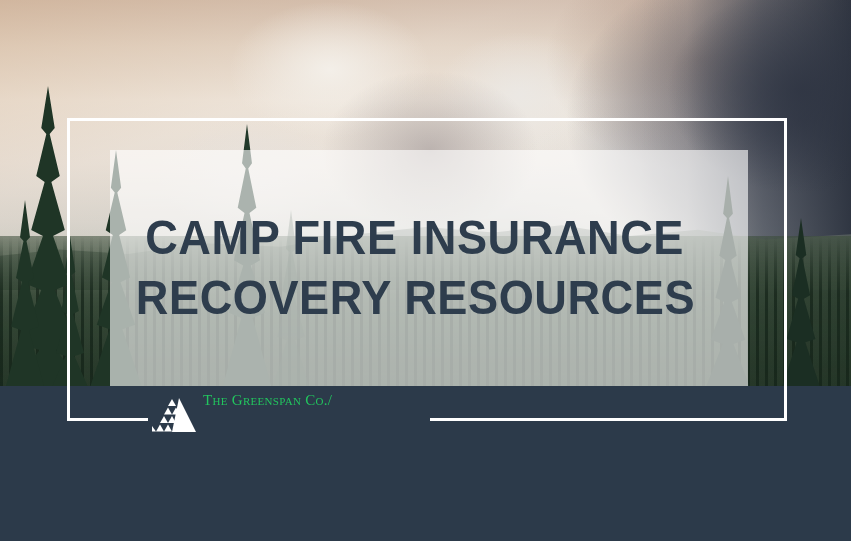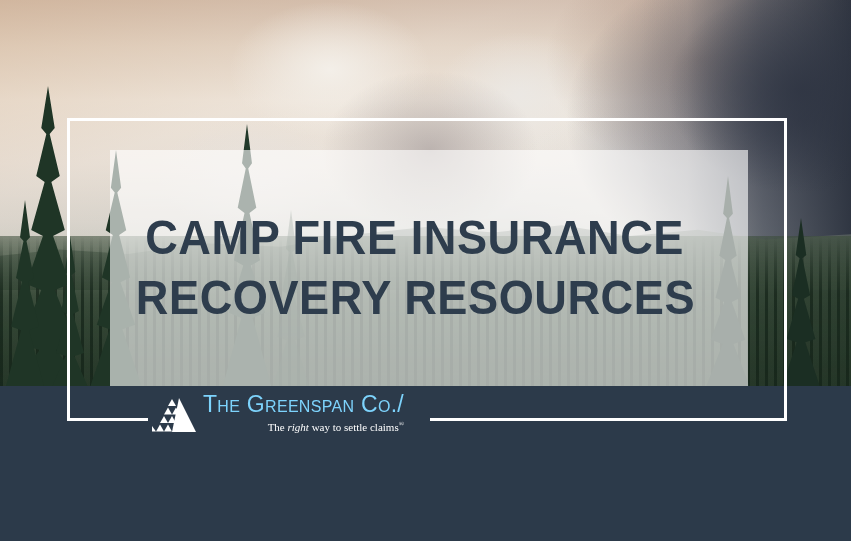--- a/index.html
+++ b/index.html
@@ -130,23 +130,23 @@
   .logo{
     position:absolute;left:152px;top:392px;
     display:flex;align-items:flex-start;gap:7px;
   }
   .logo-mark{
     position:relative;width:44px;height:38px;flex:none;margin-top:4px;
   }
   .logo-mark svg{display:block;}
   .logo-text{display:flex;flex-direction:column;}
   .logo-line{
-    color:#7dd3fc;
-    font-family:Liberation Sans, sans-serif;
-    font-size:23px;
+    color:#22c55e;
+    font-family:Liberation Serif, serif;
+    font-size:15px;
     line-height:1.08;
     letter-spacing:.3px;
     font-variant:small-caps;
     white-space:nowrap;
   }
   .logo-line.l2{margin-left:-4px;}
   .logo-tag{
     color:#ffffff;
     font-family:"Liberation Serif",serif;
     font-size:11px;
@@ -206,17 +206,16 @@
         <polygon points="24,11.5 28,18.5 20,18.5" fill="#ffffff"></polygon>
         <polygon points="12,20 16,27 8,27" fill="#ffffff"></polygon>
         <polygon points="20,20 24,27 16,27" fill="#ffffff"></polygon>
         <polygon points="8,28.5 12,35.5 4,35.5" fill="#ffffff"></polygon>
         <polygon points="16,28.5 20,35.5 12,35.5" fill="#ffffff"></polygon>
         <polygon points="0,30 4,35.5 -4,35.5" fill="#ffffff"></polygon>
       </svg>
     </div>
     <div class="logo-text">
       <div class="logo-line l1">The Greenspan Co./</div>
-      <div class="logo-tag"><span>The </span><i>right</i><span> way to settle claims</span><sup>®</sup></div>
     </div>
   </div>
 
 </div>
 
 </body></html>

